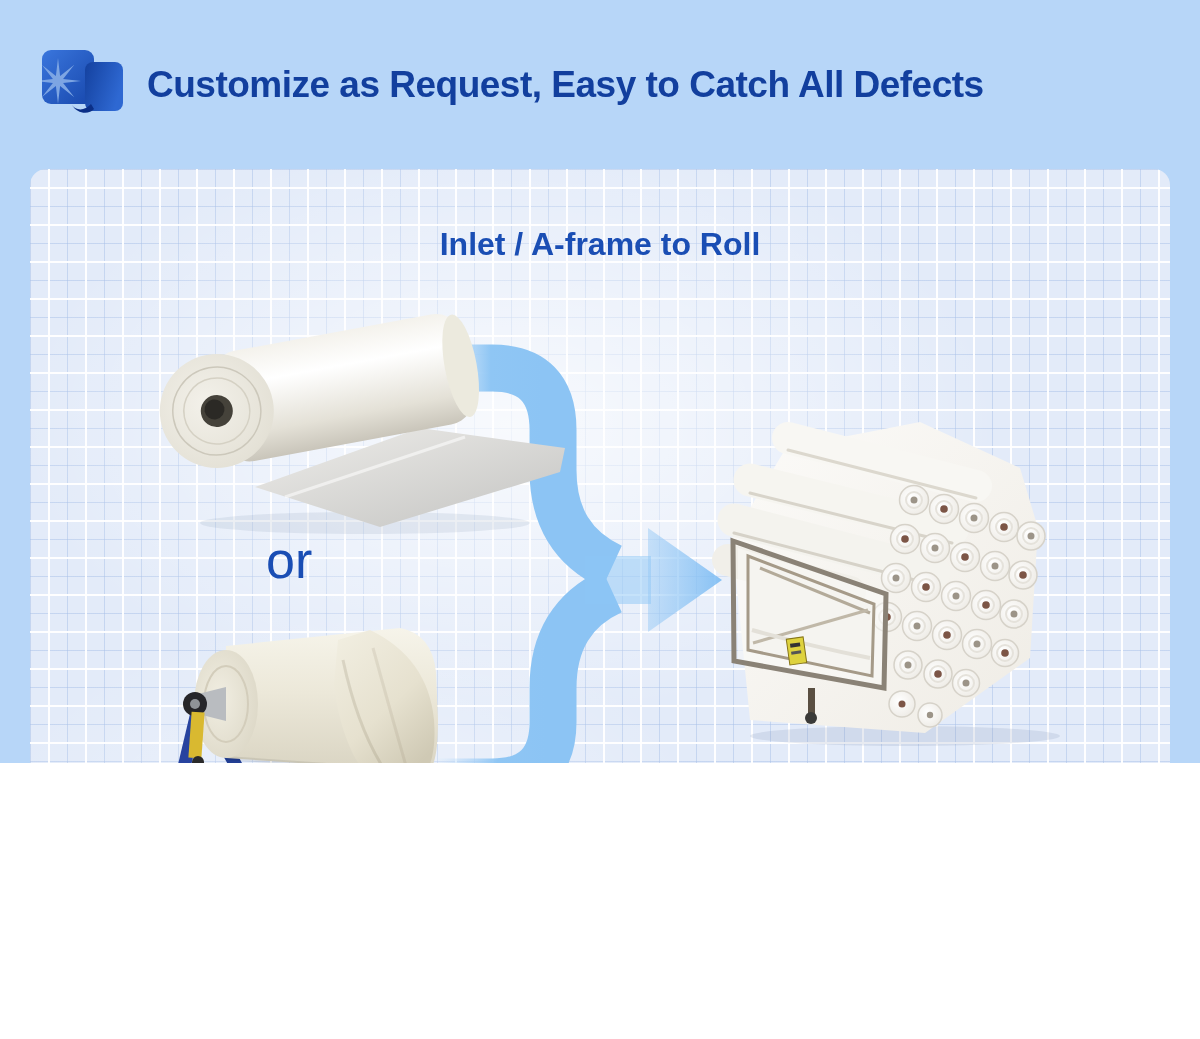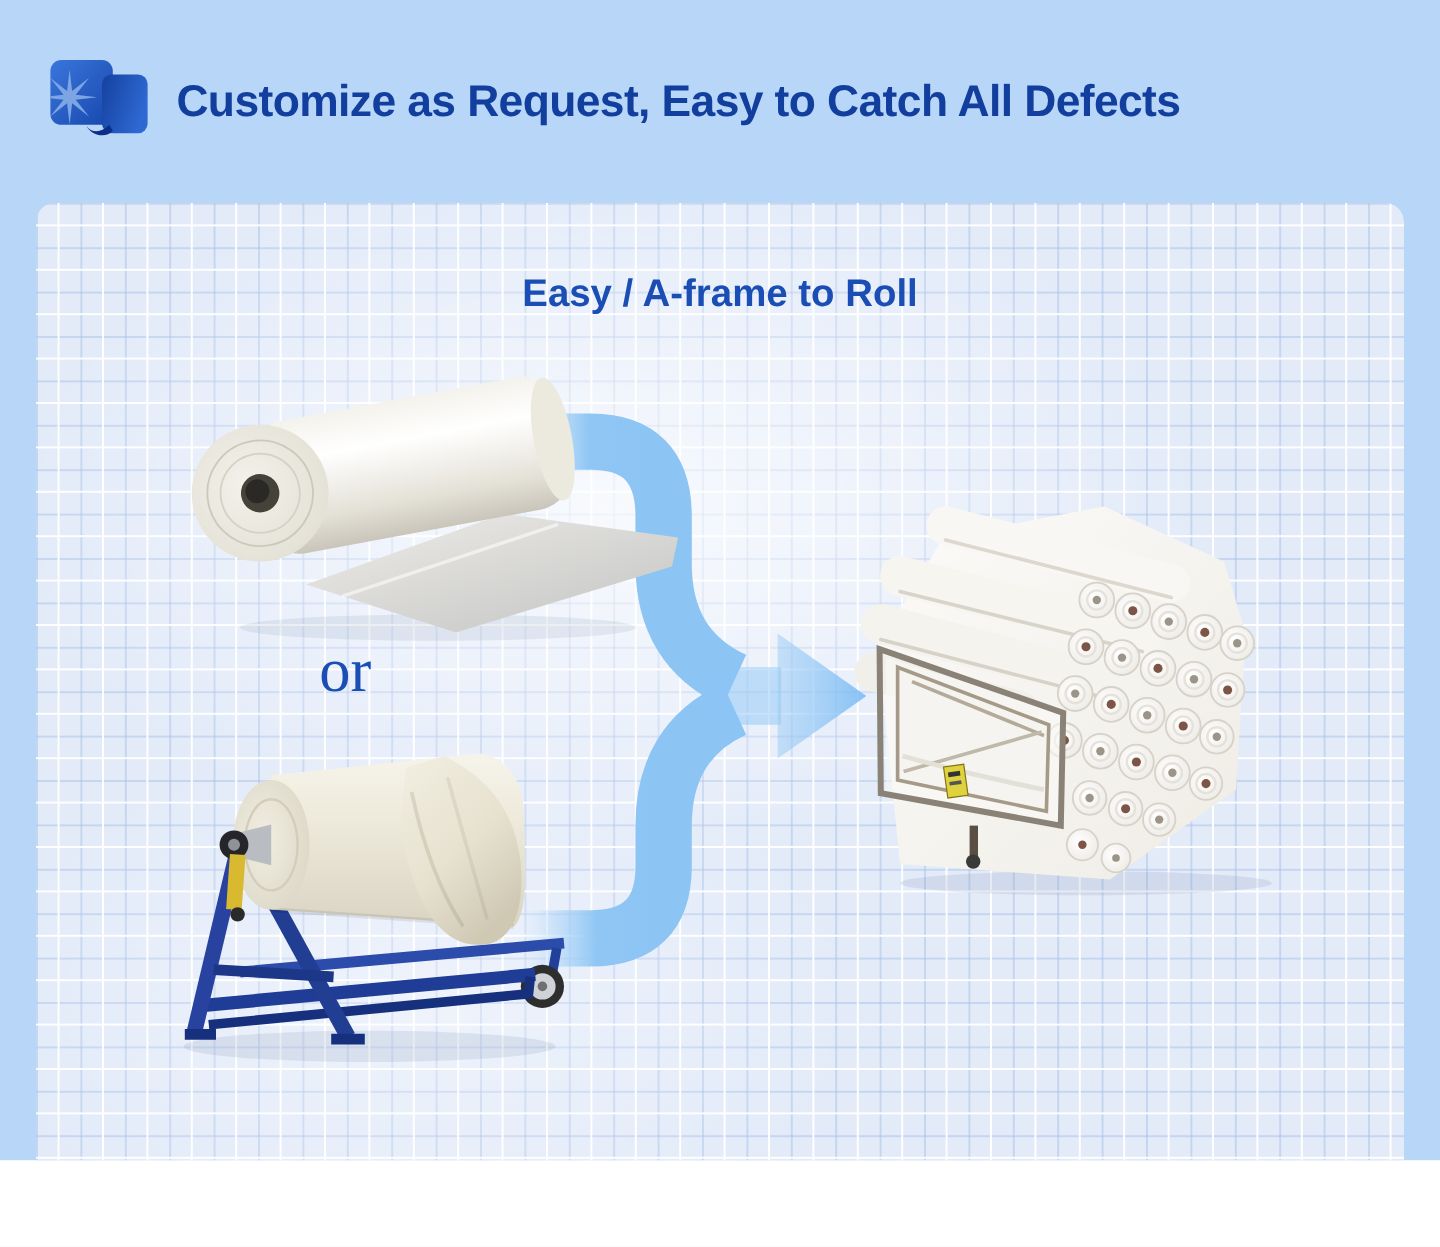--- a/index.html
+++ b/index.html
@@ -1,17 +1,17 @@
 <!DOCTYPE html>
 <html><head>
 <meta charset="utf-8">
 <style>
   html,body{margin:0;padding:0;}
   body{font-family:"Liberation Sans","DejaVu Sans",sans-serif;}
-  #stage{position:relative;width:1200px;height:967px;background:#b7d6f8;overflow:hidden;}
+  #stage{position:relative;width:1200px;height:763px;background:#b7d6f8;overflow:hidden;}
 
   
   #header{position:absolute;left:0;top:0;width:1200px;height:169px;}
   #header-icon{position:absolute;left:41px;top:48px;width:84px;height:66px;}
   #header-title{position:absolute;left:147px;top:64px;width:1000px;
     font-size:37px;font-weight:bold;letter-spacing:-0.5px;color:#123f9e;}
 
   
   #panel{position:absolute;left:30px;top:169px;width:1140px;height:856px;border-radius:16px;
     background-color:#e3ebf9;
@@ -21,21 +21,21 @@
       linear-gradient(to right, rgba(255,255,255,0.95) 2px, transparent 2px),
       linear-gradient(to bottom, rgba(255,255,255,0.95) 2px, transparent 2px),
       linear-gradient(to right, rgba(168,192,232,0.5) 1.5px, transparent 1.5px),
       linear-gradient(to bottom, rgba(168,192,232,0.5) 1.5px, transparent 1.5px);
     background-size:auto,auto,37px 37px,37px 37px,37px 37px,37px 37px;
     background-position:0 0,0 0,18px 0,0 18px,0 0,0 0;}
 
   #panel-title{position:absolute;left:30px;top:226px;width:1140px;text-align:center;
     font-size:32px;font-weight:bold;color:#1a4eb4;}
   #or-label{position:absolute;left:266px;top:530px;
-    font-size:52px;font-weight:400;color:#1a4eb4;font-family:Liberation Serif, serif;}
+    font-size:52px;font-weight:400;color:#1a4eb4;}
   #caption{position:absolute;left:30px;top:922px;width:1140px;text-align:center;
     font-size:31px;font-weight:400;color:#0b0b0b;}
 
   .illus{position:absolute;}
   #arrow-svg{left:408px;top:318px;}
   #roll-svg{left:135px;top:285px;}
   #aframe-svg{left:138px;top:600px;}
   #stack-svg{left:690px;top:408px;}
 </style>
 </head>
@@ -282,16 +282,16 @@
       <path d="M 63,235 L 178,202" stroke="#c0b8a8" stroke-width="3" fill="none"></path>
       <path d="M 62,222 Q 120,238 180,250" stroke="#e3e0d8" stroke-width="4" fill="none"></path>
       <rect x="98" y="230" width="17" height="26" fill="#ded23e" stroke="#857417" stroke-width="1" transform="rotate(-8 106 243)"></rect>
       <rect x="101" y="235" width="10" height="4" fill="#333" transform="rotate(-8 106 243)"></rect>
       <rect x="101" y="243" width="10" height="3" fill="#555" transform="rotate(-8 106 243)"></rect>
       <rect x="118" y="280" width="7" height="26" fill="#5a4f42"></rect>
       <circle cx="121" cy="310" r="6" fill="#3a3a38"></circle>
     </g>
   </svg>
 
-  <div id="panel-title">Easy / A-frame to Roll</div>
+  <div id="panel-title">Inlet / A-frame to Roll</div>
   <div id="or-label">or</div>
 
 </div>
 
 </body></html>

